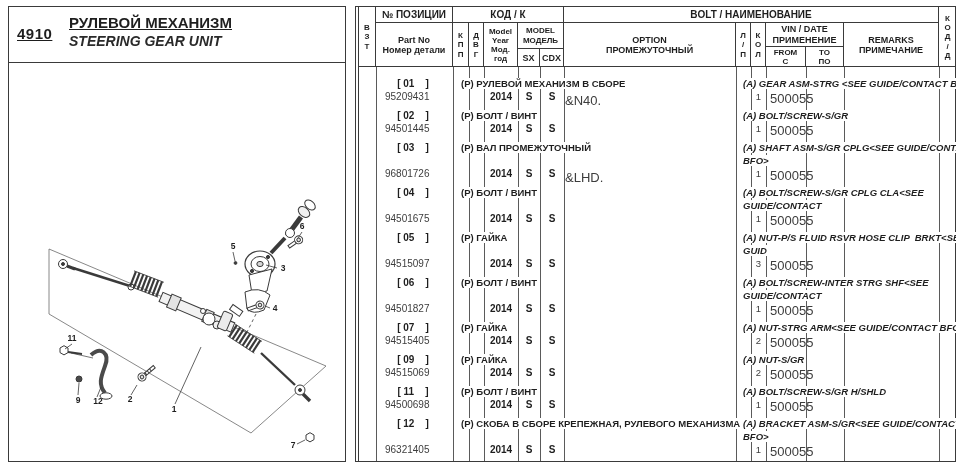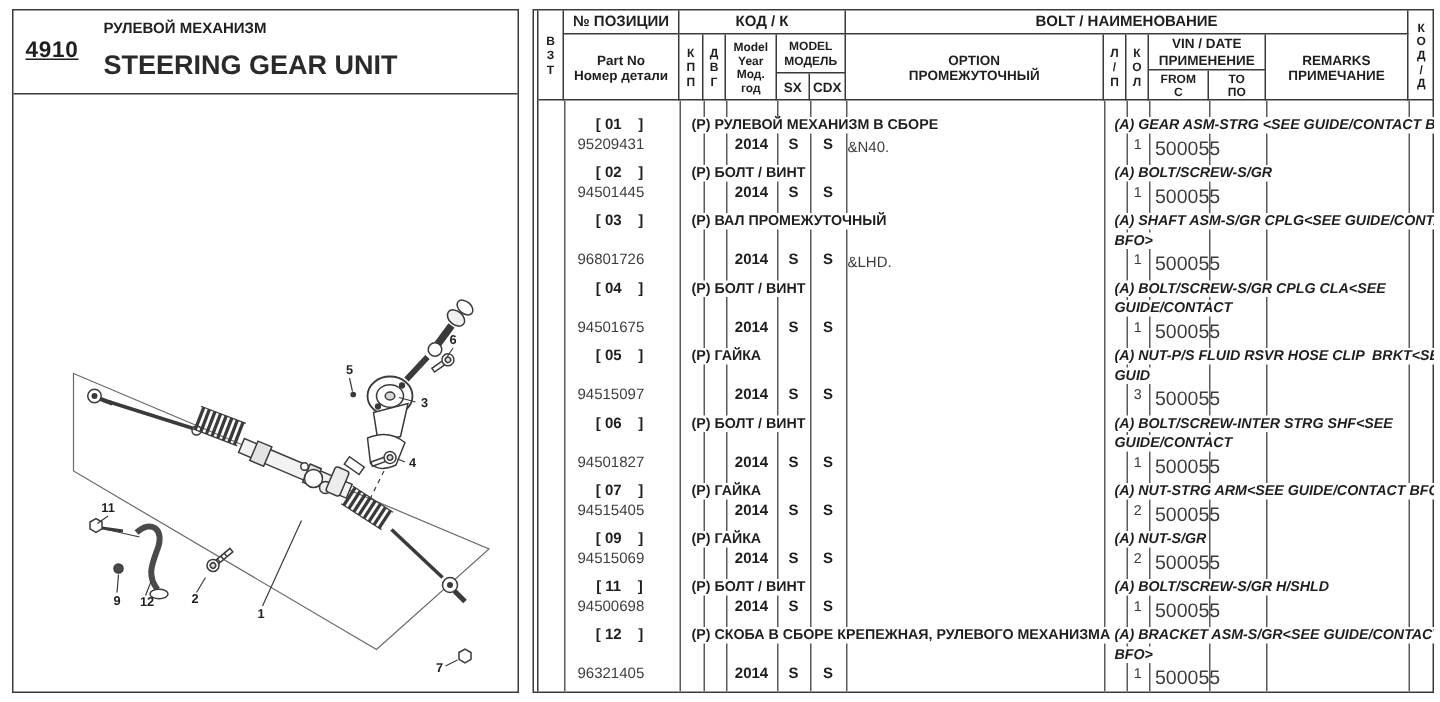--- a/index.html
+++ b/index.html
@@ -3,22 +3,22 @@
 <meta charset="utf-8">
 <style>
   html,body{margin:0;padding:0;background:#fdfdfd;}
   .page{position:relative;width:960px;height:468px;background:#fff;
         font-family:"Liberation Sans","DejaVu Sans",sans-serif;color:#1e1e1e;overflow:hidden;}
 
   
   .left-panel{position:absolute;left:8px;top:6px;width:338px;height:456px;border:1.5px solid #3a3a3a;box-sizing:border-box;}
   .panel-header{position:absolute;left:0;top:0;width:100%;height:56px;border-bottom:1.5px solid #3a3a3a;box-sizing:border-box;}
   .sec-code{position:absolute;left:8px;top:18px;font-size:15px;font-weight:bold;letter-spacing:.5px;text-decoration:underline;}
-  .title-ru{position:absolute;left:60px;top:7px;font-size:10px;font-weight:bold;white-space:nowrap;}
-  .title-en{position:absolute;left:60px;top:26px;font-size:18px;font-weight:bold;color:#2a2a2a;white-space:nowrap;}
+  .title-ru{position:absolute;left:60px;top:7px;font-size:15px;font-weight:bold;white-space:nowrap;text-decoration:underline;}
+  .title-en{position:absolute;left:60px;top:26px;font-size:14px;font-weight:bold;font-style:italic;color:#2a2a2a;white-space:nowrap;}
   .diagram{position:absolute;left:0;top:56px;width:335px;height:397px;}
 
   
   .table-box{position:absolute;left:355px;top:6px;width:601px;height:456px;border:1.5px solid #3a3a3a;box-sizing:border-box;background:#fff;}
   .table-box:before{content:"";position:absolute;left:2px;top:0;bottom:0;width:1px;background:#3a3a3a;}
   .thead{position:absolute;left:3px;top:0;width:597px;height:60px;border-bottom:1px solid #3a3a3a;box-sizing:border-box;}
   .hc{position:absolute;box-sizing:border-box;font-weight:bold;text-align:center;
       display:flex;align-items:center;justify-content:center;white-space:pre-line;line-height:1.15;}
   .br{border-right:1px solid #3a3a3a;}
   .bb{border-bottom:1px solid #3a3a3a;}
@@ -30,21 +30,21 @@
   .item{margin-bottom:6px;}
   .line{position:relative;height:13px;font-size:10px;}
   .c{position:absolute;top:0;white-space:pre;}
   .c-pos{left:14px;width:80px;text-align:center;font-weight:bold;}
   .c-pn{left:26px;color:#3d3d3d;font-size:10px;}
   .c-ru{left:99px;font-weight:bold;background:#fff;padding:0 3px;font-size:9.5px;}
   .c-en{left:382px;font-weight:bold;font-style:italic;background:#fff;padding:0 2px;font-size:9.5px;}
   .c-year{left:125px;width:34px;text-align:center;font-weight:bold;}
   .c-sx{left:159px;width:22px;text-align:center;font-weight:bold;}
   .c-cdx{left:181px;width:24px;text-align:center;font-weight:bold;}
-  .c-opt{left:206px;font-size:10px;color:#3d3d3d;padding-top:2px;}
+  .c-opt{left:206px;font-size:13px;color:#3d3d3d;padding-top:2px;}
   .c-qty{left:392px;width:15px;text-align:center;color:#3d3d3d;font-size:9.5px;}
   .c-from{left:411px;color:#3d3d3d;font-size:13px;}
 </style>
 </head>
 <body>
 
 <div class="page">
 
   <div class="left-panel">
     <div class="panel-header">

